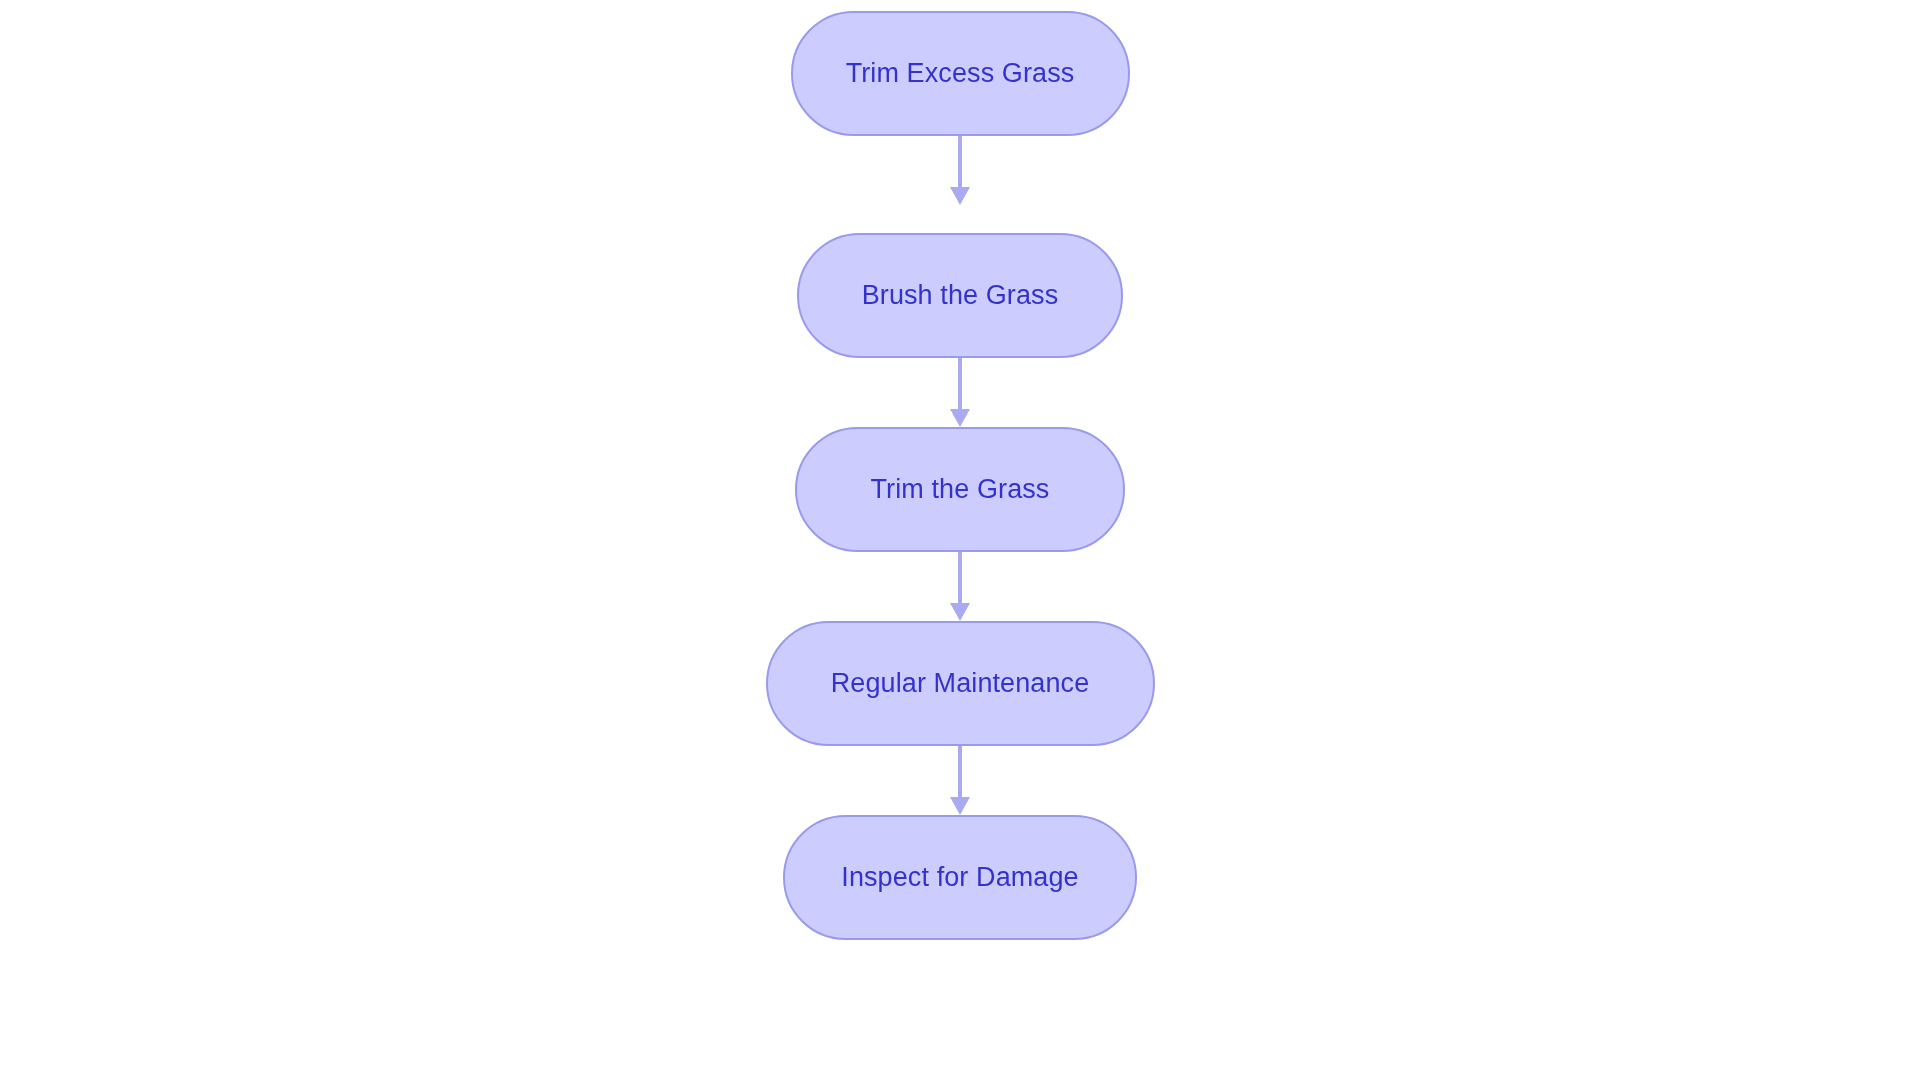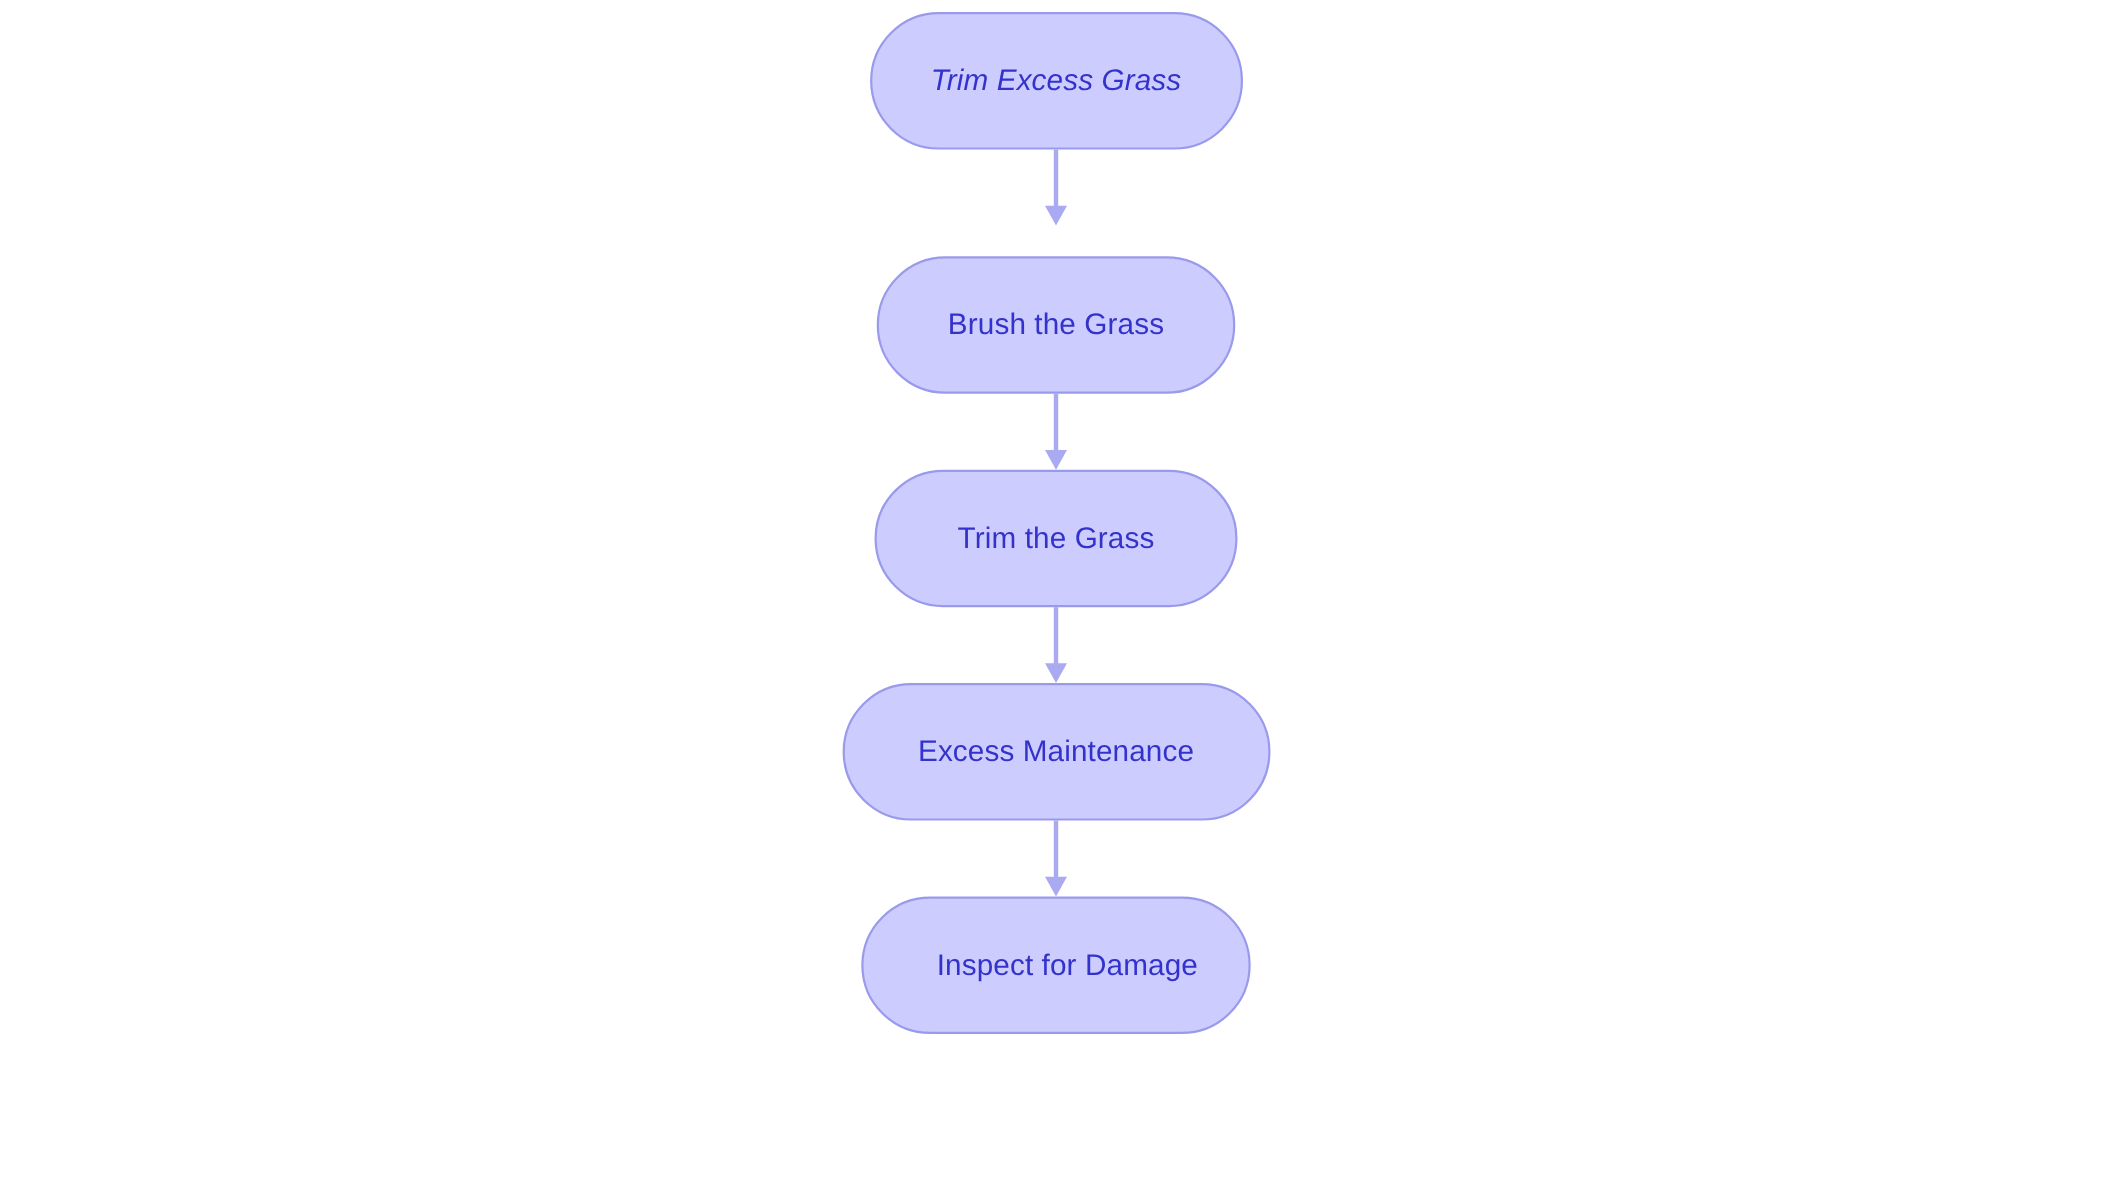--- a/index.html
+++ b/index.html
@@ -75,25 +75,25 @@
     width: 0;
     height: 0;
     border-left: 10px solid transparent;
     border-right: 10px solid transparent;
     border-top: 18px solid #aaaaf2;
     margin-top: -1px;
     flex: 0 0 auto;
   }
 
   
-  .node-w-339 { width: 339px; font-style: italic; }
+  .node-w-339 { width: 339px; }
   .node-w-326 { width: 326px; margin-top: 28px; }
   .node-w-330 { width: 330px; }
   .node-w-389 { width: 389px; }
-  .node-w-354 { width: 354px; justify-content: flex-end; }
+  .node-w-354 { width: 354px; }
 
   .gap-1 { height: 69px; }
   .gap-2 { height: 69px; }
   .gap-3 { height: 69px; }
   .gap-4 { height: 69px; }
 
   .top-offset { height: 11px; flex: 0 0 auto; }
 </style>
 </head>
 <body>
@@ -124,21 +124,21 @@
     <div class="node node-w-330">
       <span class="node-label">Trim the Grass</span>
     </div>
 
     <div class="connector gap-3">
       <div class="connector-line"></div>
       <div class="connector-head"></div>
     </div>
 
     <div class="node node-w-389">
-      <span class="node-label">Excess Maintenance</span>
+      <span class="node-label">Regular Maintenance</span>
     </div>
 
     <div class="connector gap-4">
       <div class="connector-line"></div>
       <div class="connector-head"></div>
     </div>
 
     <div class="node node-w-354">
       <span class="node-label">Inspect for Damage</span>
     </div>

